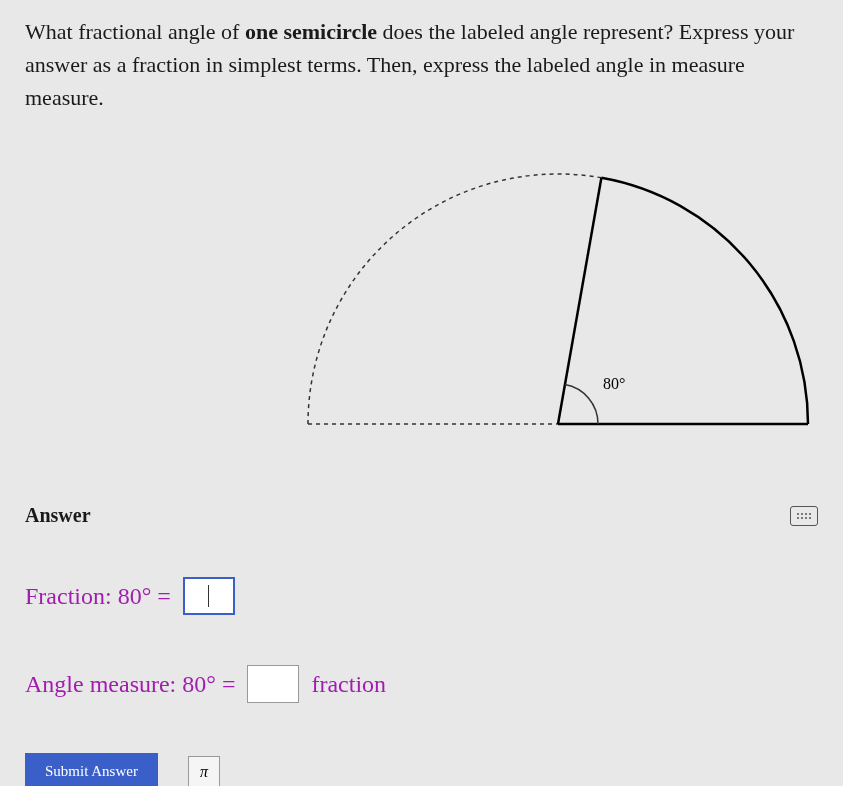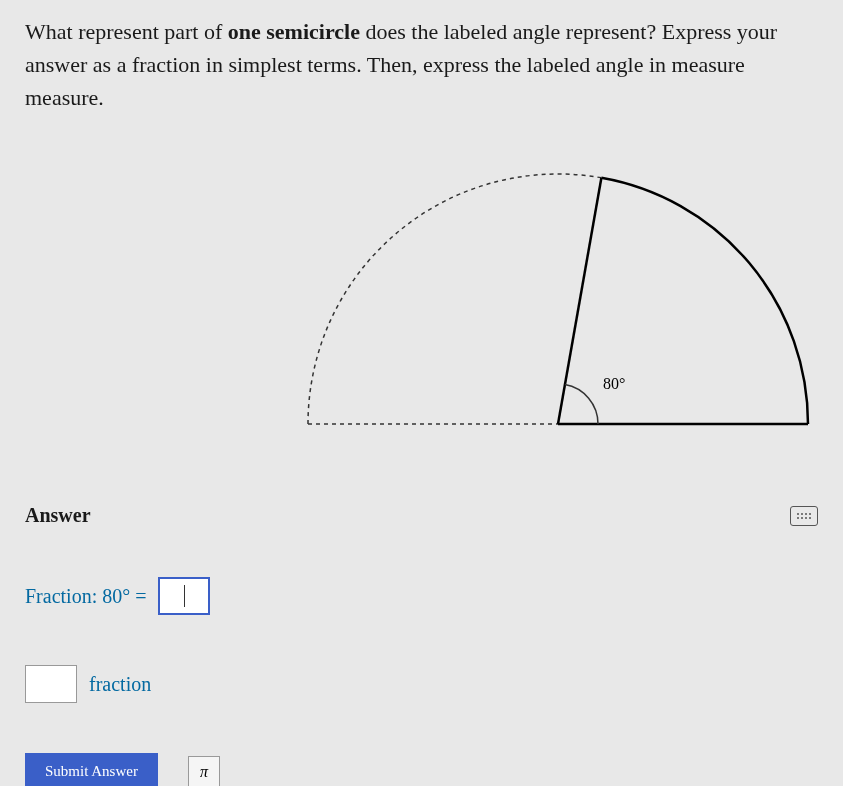--- a/index.html
+++ b/index.html
@@ -72,22 +72,22 @@
       width: 2px;
       height: 2px;
       background: #555;
       border-radius: 50%;
     }
     .input-row {
       display: flex;
       align-items: center;
       gap: 12px;
       margin-bottom: 50px;
-      font-size: 20px;
-      color: #0369a1;
+      font-size: 24px;
+      color: #a21caf;
     }
     .math-label {
       font-family: Georgia, serif;
     }
     .input-box {
       width: 52px;
       height: 38px;
       border: 2px solid #3a5fc8;
       background: #fff;
       text-align: center;
@@ -130,21 +130,21 @@
       font-size: 16px;
       font-style: italic;
       cursor: pointer;
       font-family: Georgia, serif;
     }
   </style>
 </head>
 <body>
 
 <div class="question-text">
-  <span>What represent part of </span><span class="bold">one semicircle</span><span> does the labeled angle represent? Express your answer as a fraction in simplest terms. Then, express the labeled angle in measure measure.</span>
+  <span>What fractional angle of </span><span class="bold">one semicircle</span><span> does the labeled angle represent? Express your answer as a fraction in simplest terms. Then, express the labeled angle in measure measure.</span>
 </div>
 
 <div class="diagram-container">
   <div class="diagram">
     <svg width="520" height="290" viewBox="0 0 520 290">
 
       <path d="M 10 270 A 250 250 0 0 1 303.4 23.8" fill="none" stroke="#333" stroke-width="1.5" stroke-dasharray="4,4"></path>
 
       <path d="M 303.4 23.8 A 250 250 0 0 1 510 270" fill="none" stroke="#000" stroke-width="2.5"></path>
 
@@ -181,20 +181,21 @@
   </div>
 
   <div class="input-row">
     <span class="math-label">Fraction: 80° =</span>
     <div class="input-box">
       <div class="cursor"></div>
     </div>
   </div>
 
   <div class="input-row">
+    <span class="math-label">Angle measure: 80° =</span>
     <div class="input-box gray"></div>
     <span>fraction</span>
   </div>
 
   <div class="bottom-row">
     <button class="submit-button">Submit Answer</button>
     <div class="pi-button">π</div>
   </div>
 </div>
 

